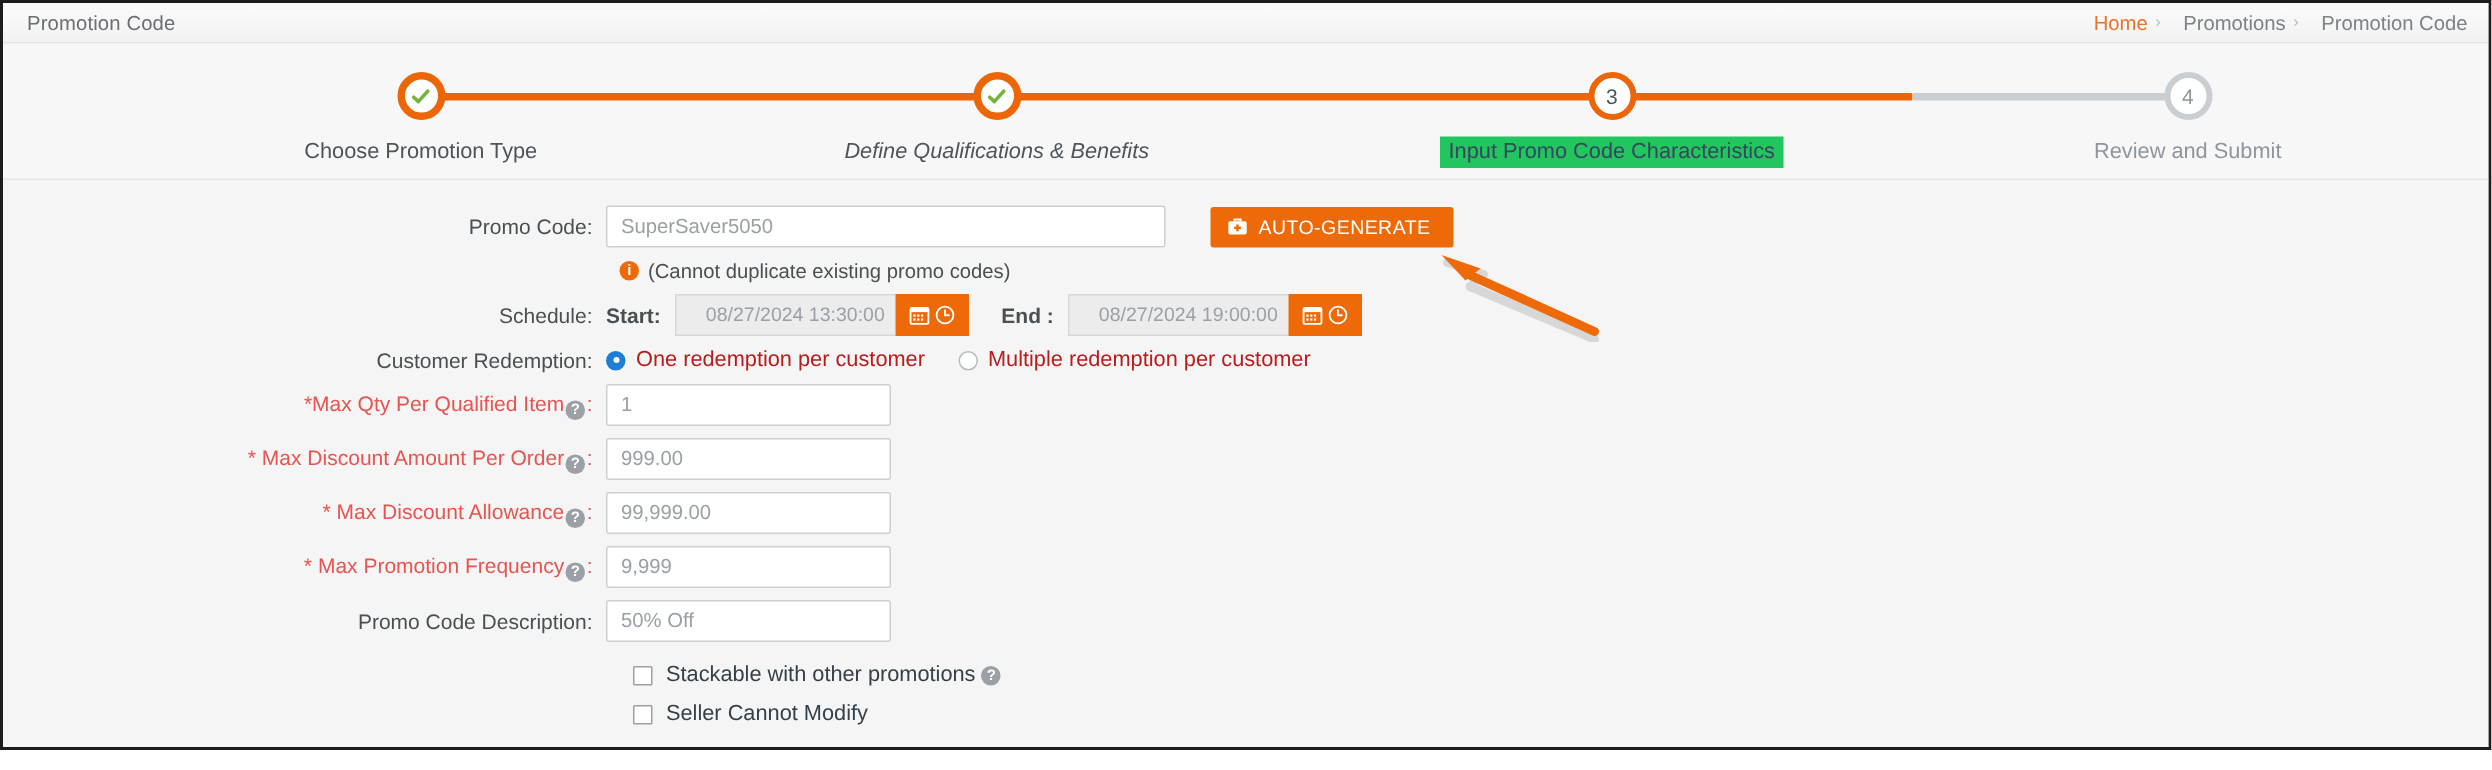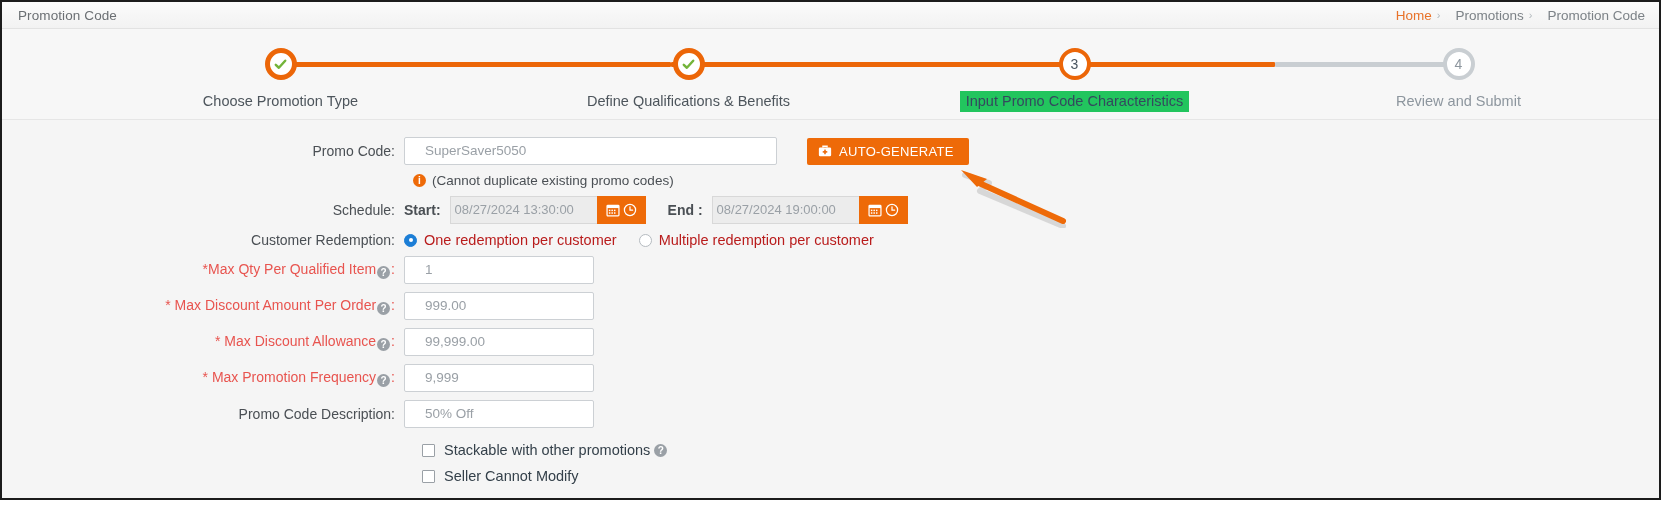--- a/index.html
+++ b/index.html
@@ -161,21 +161,21 @@
   }
 
   .inp {
     box-sizing: border-box;
     height: 28px;
     border: 1px solid #ccd0d4;
     background: #ffffff;
     border-radius: 2px;
     font-size: 13.5px;
     color: #9aa0a6;
-    padding: 0 20px;
+    padding: 0 9px;
     line-height: 26px;
     white-space: nowrap;
     overflow: hidden;
   }
   .inp-promo { width: 373px; }
   .inp-num   { width: 190px; }
 
   .btn-auto {
     margin-left: 30px;
     height: 27px;
@@ -229,21 +229,21 @@
   }
   .dt-text {
     box-sizing: border-box;
     width: 147px;
     background: #ececec;
     border: 1px solid #d8d8d8;
     border-right: none;
     font-size: 13px;
     color: #9aa0a6;
     line-height: 26px;
-    padding-left: 4px;
+    padding-left: 20px;
     white-space: nowrap;
     overflow: hidden;
   }
   .dt-btn {
     box-sizing: border-box;
     background: #ee6a08;
     border: none;
     width: 49px;
     display: flex;
     align-items: center;
@@ -337,21 +337,21 @@
 
       <div class="step" style="left:215px;">
         <div class="node complete">
           <svg class="check" viewBox="0 0 16 16">
             <path d="M2.2 8.4 L6 12 L13.8 3.4" fill="none" stroke="#73b43a" stroke-width="3" stroke-linecap="round" stroke-linejoin="round"></path>
           </svg>
         </div>
         <div class="step-label">Choose Promotion Type</div>
       </div>
 
-      <div class="step" style="left:623px;">
+      <div class="step" style="left:599px;font-style:italic;">
         <div class="node complete">
           <svg class="check" viewBox="0 0 16 16">
             <path d="M2.2 8.4 L6 12 L13.8 3.4" fill="none" stroke="#73b43a" stroke-width="3" stroke-linecap="round" stroke-linejoin="round"></path>
           </svg>
         </div>
         <div class="step-label">Define Qualifications &amp; Benefits</div>
       </div>
 
       <div class="step" style="left:1009px;">
         <div class="node active">

